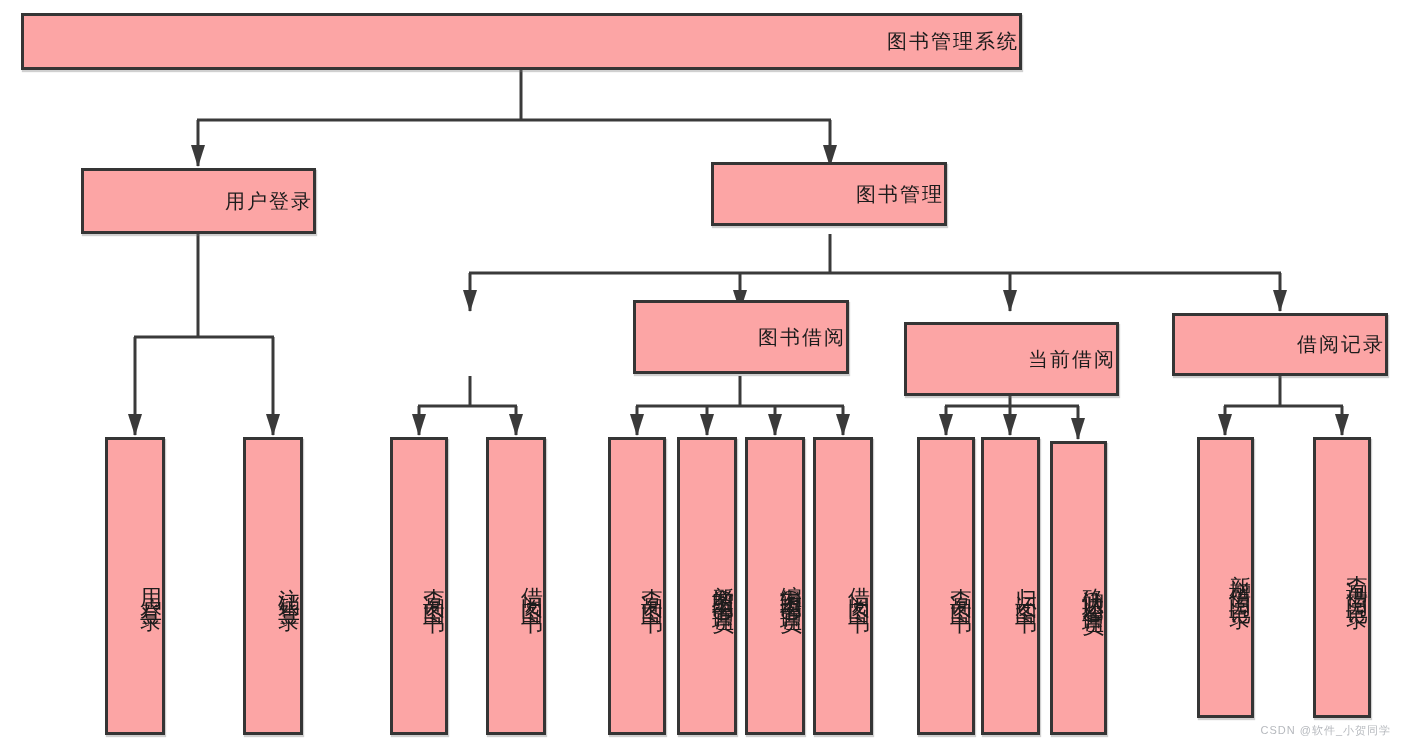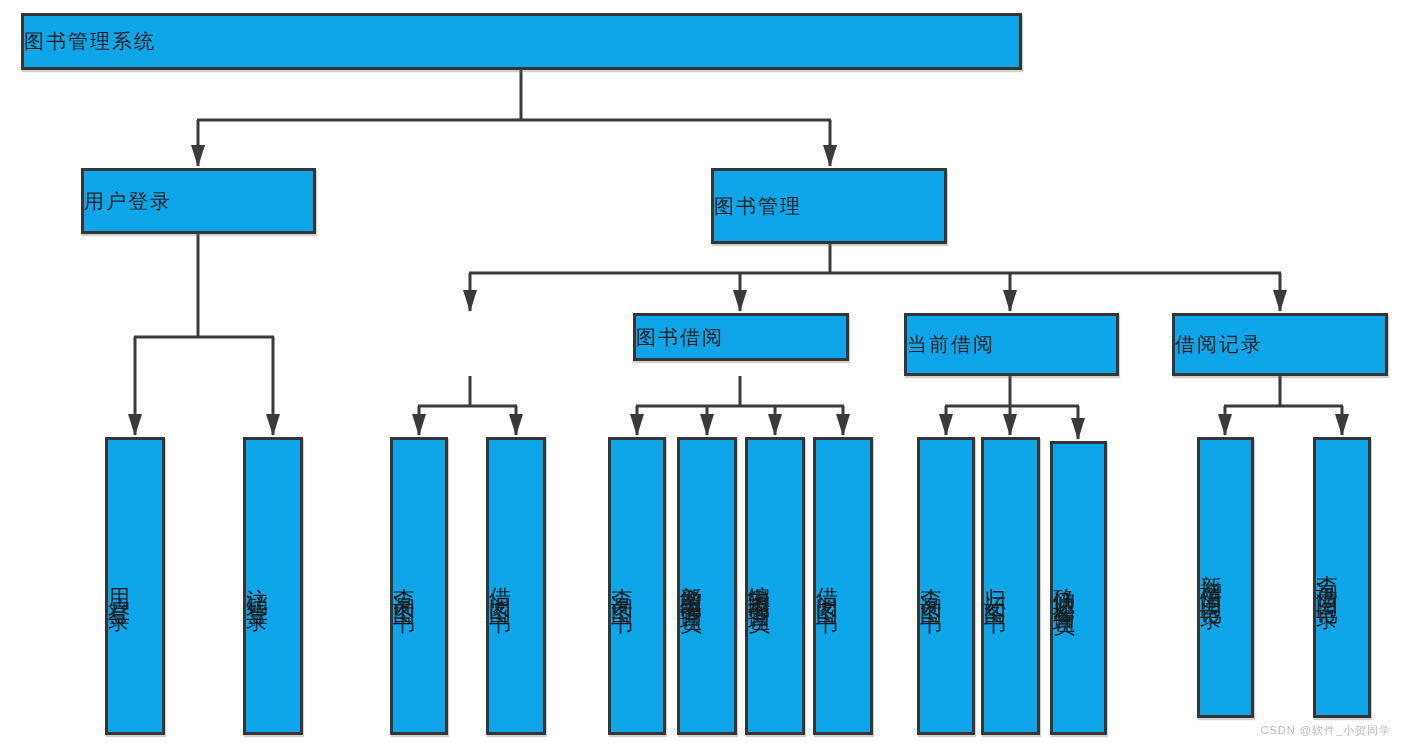--- a/index.html
+++ b/index.html
@@ -7,25 +7,25 @@
   #stage{
     position:relative;
     width:1405px;height:747px;
     background:#ffffff;
     font-family:"Liberation Sans", sans-serif;
     overflow:hidden;
   }
   #wires{position:absolute;left:0;top:0;z-index:0;}
   .node{
     position:absolute;
-    background:#0ea5e9;
+    background:#fca5a5;
     border:3px solid #353535;
     display:flex;
     align-items:center;
-    justify-content:flex-start;
+    justify-content:flex-end;
     color:#1c1c1c;
     z-index:1;
     box-shadow:1px 2px 1px rgba(120,120,120,0.35);
   }
   .hlabel{
     font-size:20px;
     letter-spacing:2px;
     white-space:nowrap;
   }
   .leaf .vtext{
@@ -103,28 +103,28 @@
     </g>
   </svg>
 
   <div class="node" style="left:21px;top:13px;width:1001px;height:57px">
     <span class="hlabel">图书管理系统</span>
   </div>
 
   <div class="node" style="left:81px;top:168px;width:235px;height:66px">
     <span class="hlabel">用户登录</span>
   </div>
-  <div class="node" style="left:711px;top:168px;width:236px;height:76px">
+  <div class="node" style="left:711px;top:162px;width:236px;height:64px">
     <span class="hlabel">图书管理</span>
   </div>
 
-  <div class="node" style="left:633px;top:313px;width:216px;height:48px">
+  <div class="node" style="left:633px;top:300px;width:216px;height:74px">
     <span class="hlabel">图书借阅</span>
   </div>
-  <div class="node" style="left:904px;top:313px;width:215px;height:63px">
+  <div class="node" style="left:904px;top:322px;width:215px;height:74px">
     <span class="hlabel">当前借阅</span>
   </div>
   <div class="node" style="left:1172px;top:313px;width:216px;height:63px">
     <span class="hlabel">借阅记录</span>
   </div>
 
   <div class="node leaf" style="left:105px;top:437px;width:60px;height:298px">
     <span class="vtext">用户登录</span>
   </div>
   <div class="node leaf" style="left:243px;top:437px;width:60px;height:298px">

